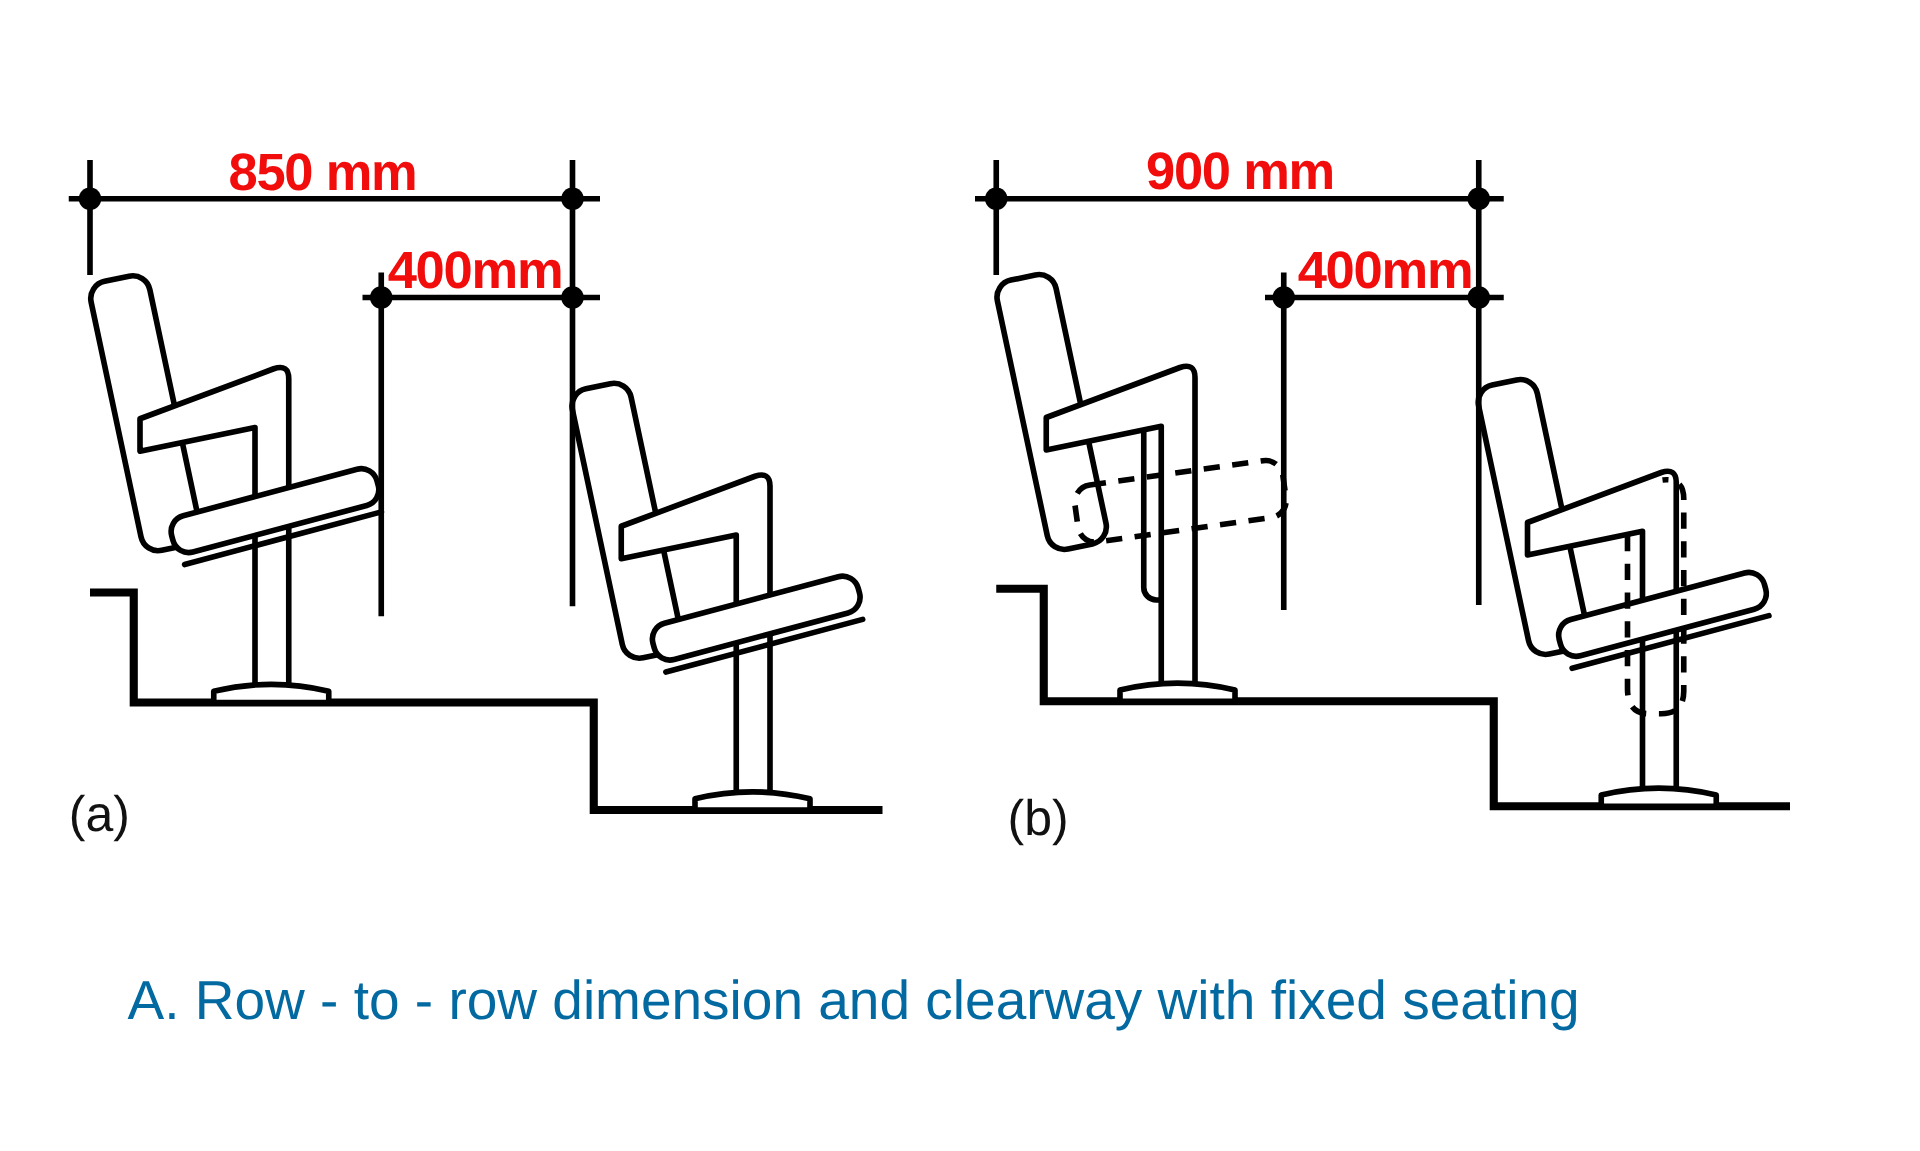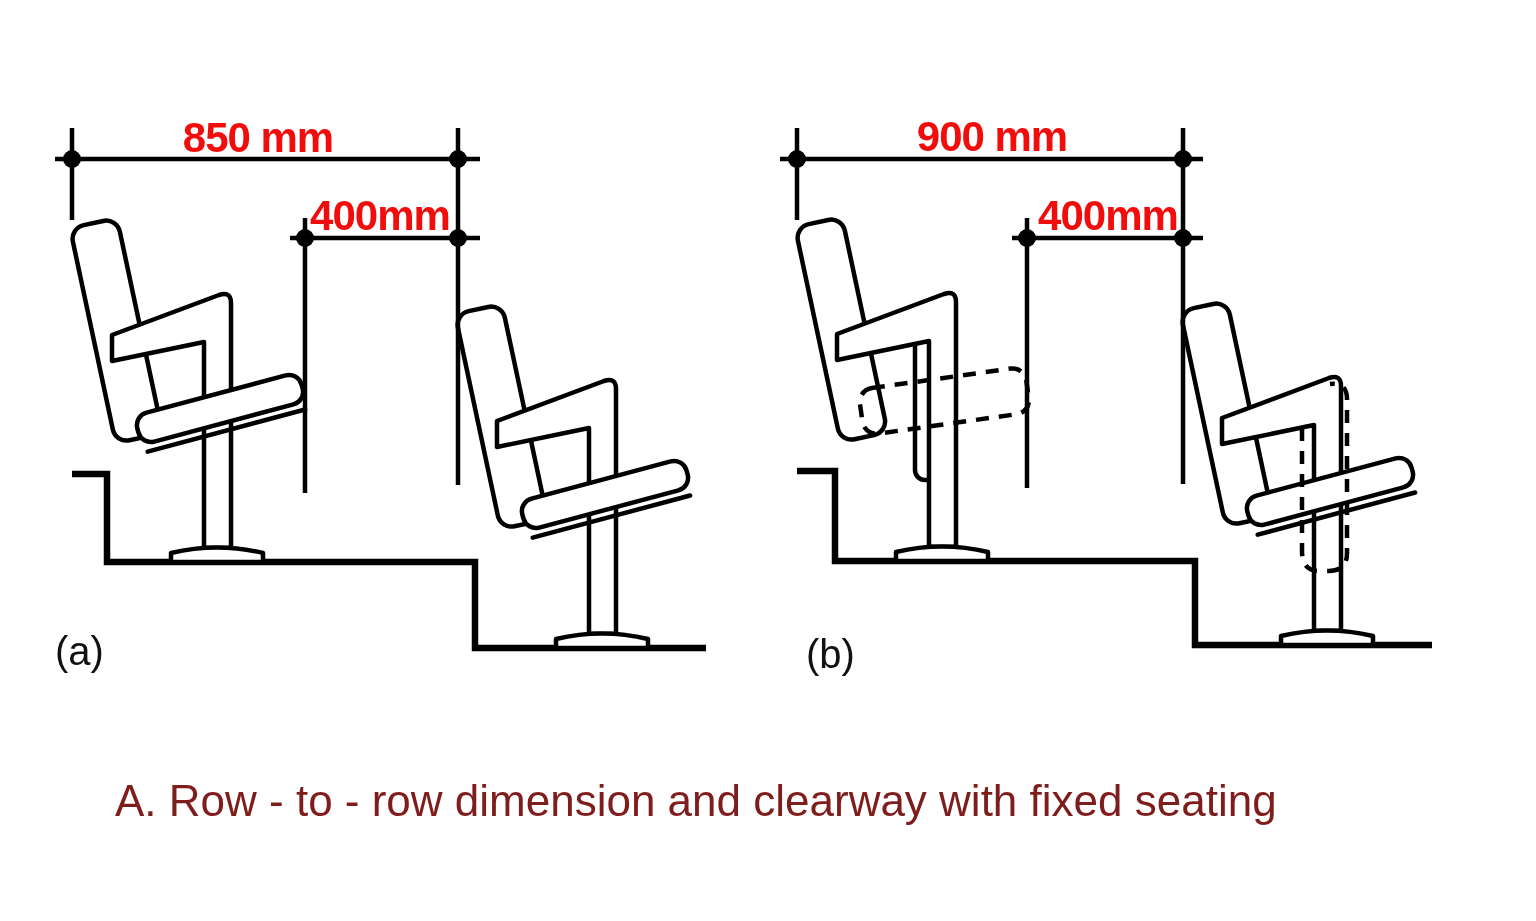--- a/index.html
+++ b/index.html
@@ -21,22 +21,22 @@
   .dim-label{
     font-family:"Liberation Sans",sans-serif;
     font-size:42px;font-weight:700;letter-spacing:-1px;
     text-anchor:middle;
   }
   .panel-label{
     font-family:"Liberation Sans",sans-serif;
     font-size:40px;font-weight:400;fill:#111111;
   }
   .captions{
-    position:absolute;left:115px;top:757px;
-    color:#7f1d1d;font-size:44px;line-height:55px;font-weight:400;
+    position:absolute;left:102px;top:757px;
+    color:#0369a1;font-size:44px;line-height:55px;font-weight:400;
     white-space:nowrap;
   }
 </style>
 </head>
 <body>
 
 <div class="stage">
 
   <svg width="1536" height="700" viewBox="0 0 1536 700">
     <defs>

